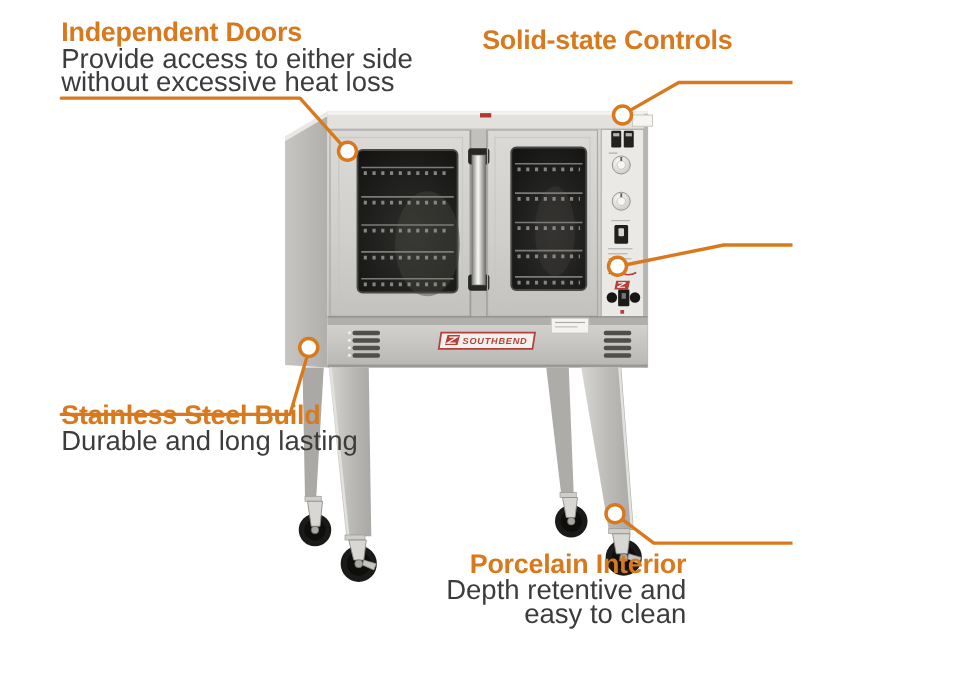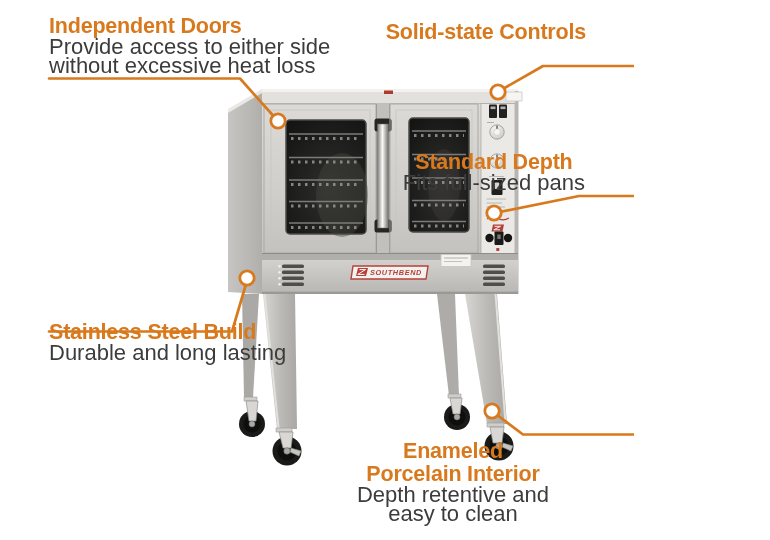--- a/index.html
+++ b/index.html
@@ -2,21 +2,21 @@
 <html><head>
 <meta charset="utf-8">
 <style>
   html,body{margin:0;padding:0;background:#ffffff;}
   .canvas{
     position:relative;width:634px;height:540px;background:#ffffff;
     font-family:"Liberation Sans",sans-serif;overflow:hidden;
   }
   .scene{position:absolute;left:0;top:0;}
   .ann{position:absolute;}
-  .ta-r{text-align:center;}
+  .ta-r{text-align:right;}
   .ann-title{
     font-size:21.5px;font-weight:700;color:#D8791D;
     line-height:23px;letter-spacing:-0.2px;white-space:nowrap;
   }
   .ann-desc{
     font-size:22px;color:#3C3C3C;line-height:18.5px;white-space:nowrap;
   }
 </style>
 </head>
 <body>
@@ -262,30 +262,25 @@
   <div class="ann" style="left:49px;top:15px">
     <div class="ann-title">Independent Doors</div>
     <div class="ann-desc">Provide access to either side</div>
     <div class="ann-desc">without excessive heat loss</div>
   </div>
 
   <div class="ann ta-r" style="right:48px;top:21px">
     <div class="ann-title">Solid-state Controls</div>
   </div>
 
-  <div class="ann ta-r" style="right:49px;top:151px">
-    <div class="ann-title">Standard Depth</div>
-    <div class="ann-desc">Fits full-sized pans</div>
-  </div>
 
   <div class="ann" style="left:49px;top:321px">
     <div class="ann-title">Stainless Steel Build</div>
     <div class="ann-desc">Durable and long lasting</div>
   </div>
 
   <div class="ann ta-r" style="right:85px;top:440px">
-    <div class="ann-title">Enameled</div>
     <div class="ann-title">Porcelain Interior</div>
     <div class="ann-desc">Depth retentive and</div>
     <div class="ann-desc">easy to clean</div>
   </div>
 
 </div>
 
 </body></html>

